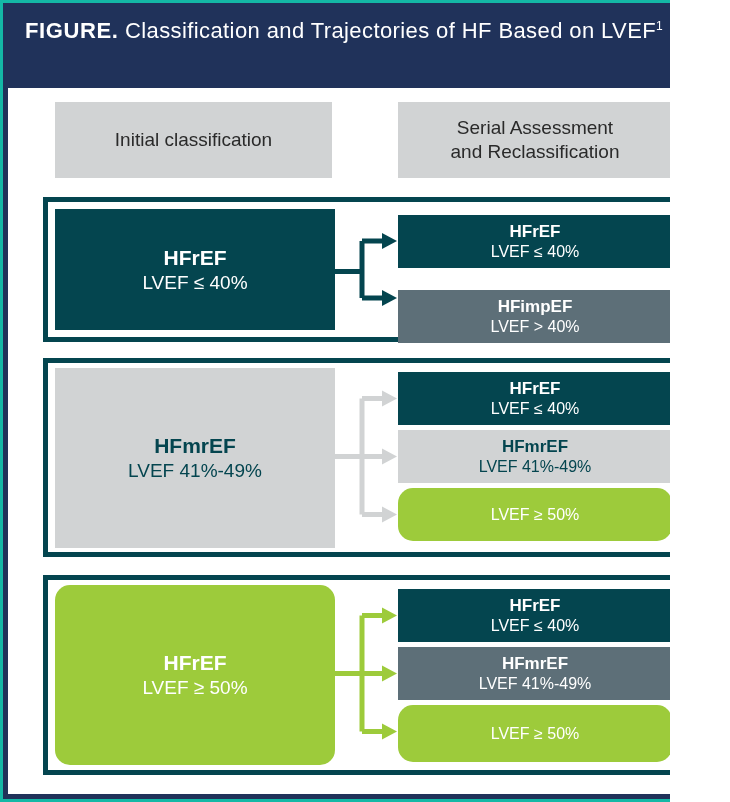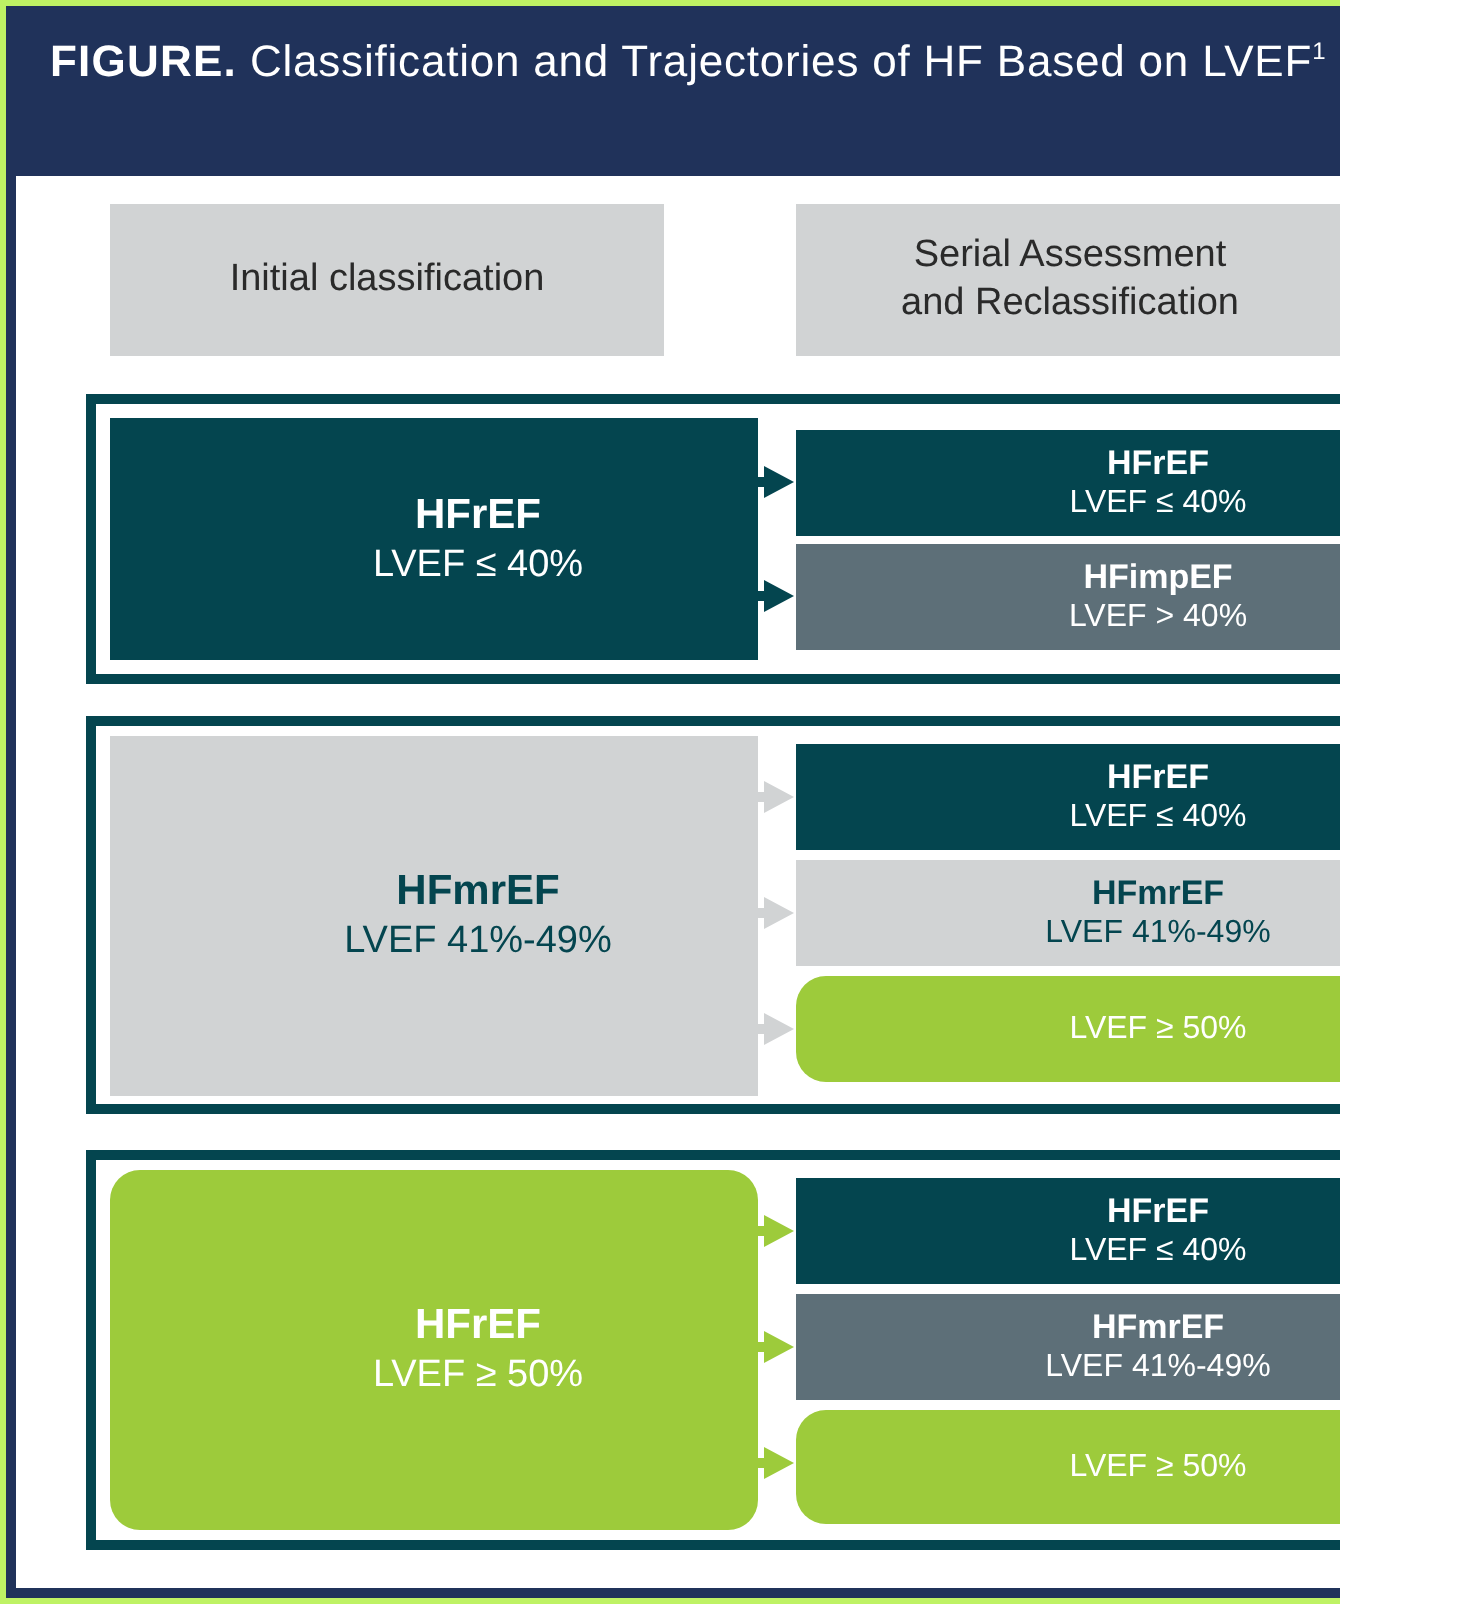--- a/index.html
+++ b/index.html
@@ -1,38 +1,38 @@
 <!DOCTYPE html>
 <html><head>
 <meta charset="utf-8">
 <style>
   html,body{margin:0;padding:0;background:#ffffff;}
   .page{
     position:relative;width:670px;height:802px;overflow:hidden;
-    font-family:"Liberation Sans",sans-serif;background:#bef264;
+    font-family:"Liberation Sans",sans-serif;background:#14b8a6;
   }
   .frame{position:absolute;left:3px;top:3px;width:714px;height:786px;border:5px solid #20325A;background:#ffffff;}
   .header{
     position:absolute;left:3px;top:3px;width:724px;height:85px;background:#20325A;
     color:#ffffff;box-sizing:border-box;padding:13px 24px 0 22px;
     font-size:22px;line-height:1.32;letter-spacing:.4px;
   }
   .header .fig-label{font-weight:bold;letter-spacing:.6px;}
   .header sup{font-size:12px;}
   .col-head{
     position:absolute;background:#D1D3D4;color:#2A2A2A;display:flex;align-items:center;justify-content:center;
     text-align:center;font-size:19px;line-height:1.25;
   }
   .col-head.left{left:55px;top:102px;width:277px;height:76px;}
   .col-head.right{left:398px;top:102px;width:274px;height:76px;}
   .section{position:absolute;left:43px;width:640px;box-sizing:border-box;border:5px solid #04454F;background:#ffffff;}
   .sec1{top:197px;height:145px;}
   .sec2{top:358px;height:199px;}
   .sec3{top:575px;height:200px;}
-  .box{position:absolute;display:flex;flex-direction:column;align-items:center;justify-content:center;text-align:left;padding-left:44px;}
+  .box{position:absolute;display:flex;flex-direction:column;align-items:center;justify-content:center;text-align:left;}
   .src{left:7px;width:280px;}
   .sec1 .src{top:7px;height:121px;}
   .sec2 .src,.sec3 .src{top:5px;height:180px;}
   .tgt{left:350px;width:274px;height:53px;}
   .src .box-name{font-weight:bold;font-size:21px;line-height:1.3;}
   .src .box-detail{font-size:19px;line-height:1.3;}
   .tgt .box-name{font-weight:bold;font-size:17px;line-height:1.25;}
   .tgt .box-detail{font-size:16px;line-height:1.25;}
   .bg-teal{background:#04454F;}
   .bg-slate{background:#5D6F78;}
@@ -70,21 +70,21 @@
     </div>
     <svg class="connector" style="top:13px" width="63" height="110" viewBox="0 0 63 110">
       <path d="M0,56.5 H27 M27,26 V83 M27,26 H48 M27,83 H48" fill="none" stroke-width="5" stroke="#04454F"></path>
       <polygon points="47,18 62,26 47,34" fill="#04454F"></polygon>
       <polygon points="47,75 62,83 47,91" fill="#04454F"></polygon>
     </svg>
     <div class="box tgt bg-teal tx-white" style="top:13px">
       <span class="box-name">HFrEF</span>
       <span class="box-detail">LVEF ≤ 40%</span>
     </div>
-    <div class="box tgt bg-slate tx-white" style="top:70px">
+    <div class="box tgt bg-slate tx-white" style="top:88px">
       <span class="box-name">HFimpEF</span>
       <span class="box-detail">LVEF &gt; 40%</span>
     </div>
   </div>
 
   <div class="section sec2">
     <div class="box src bg-gray tx-teal">
       <span class="box-name">HFmrEF</span>
       <span class="box-detail">LVEF 41%-49%</span>
     </div>

